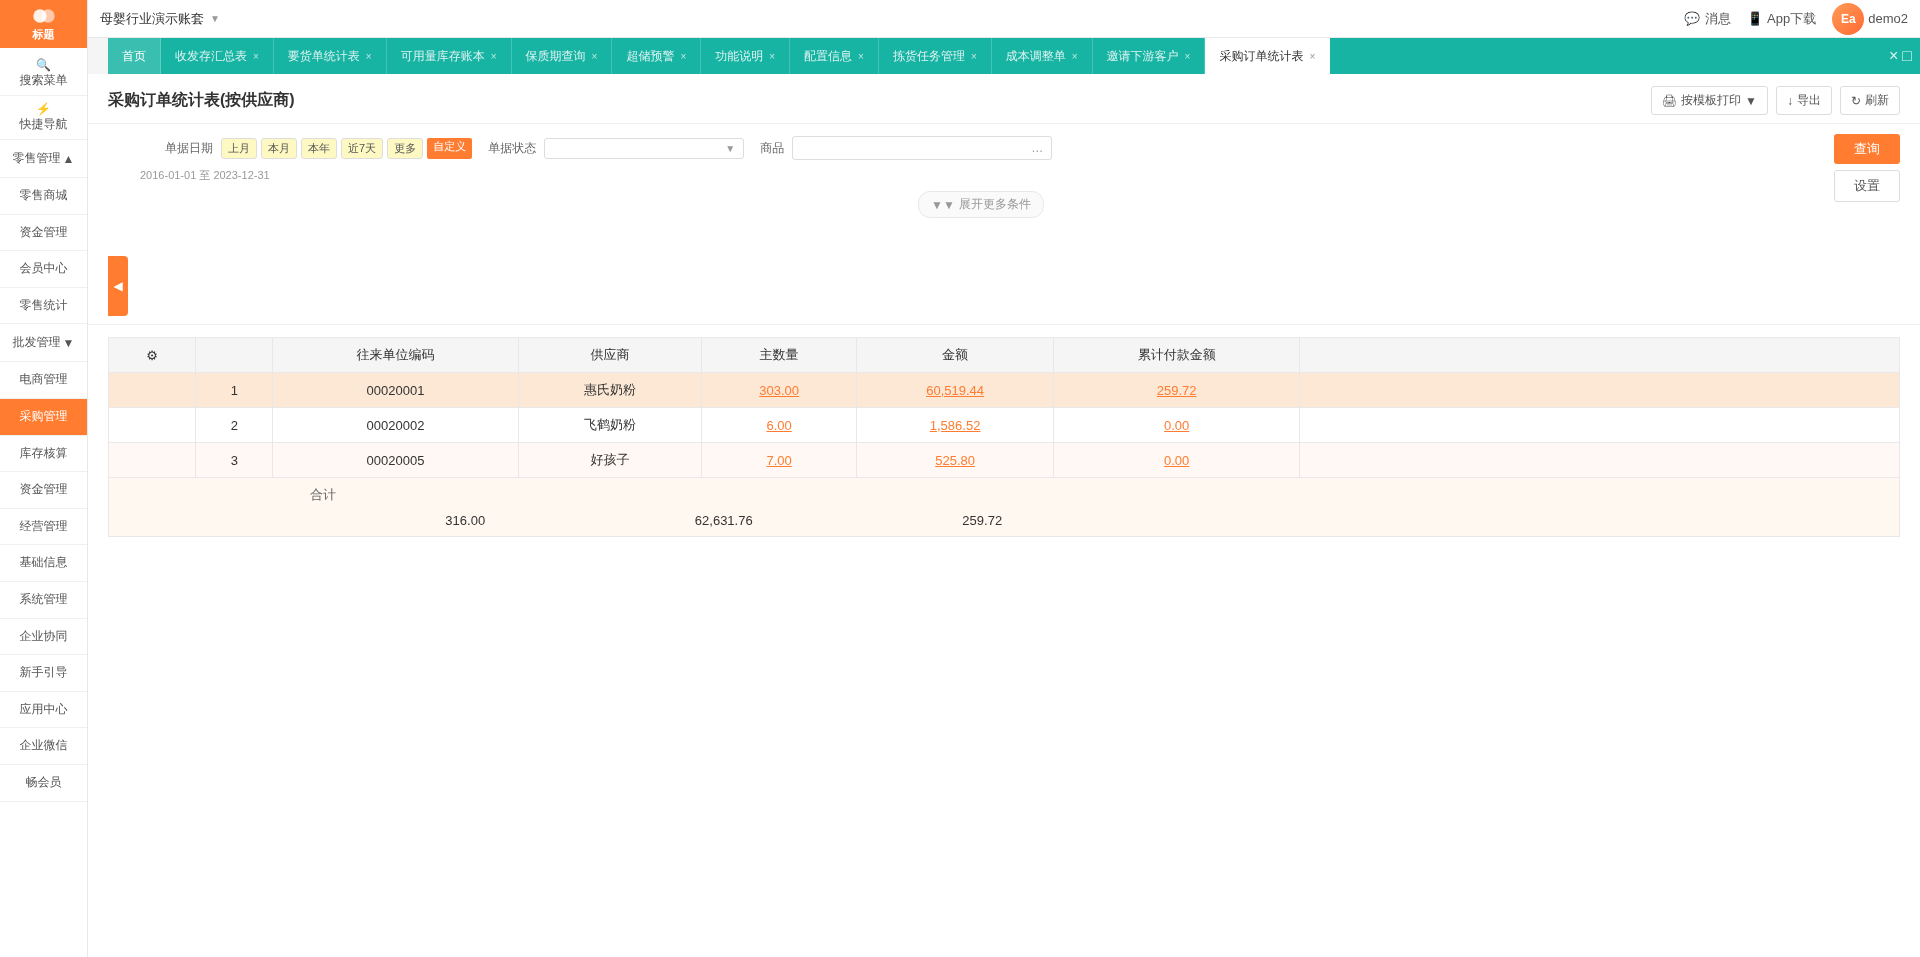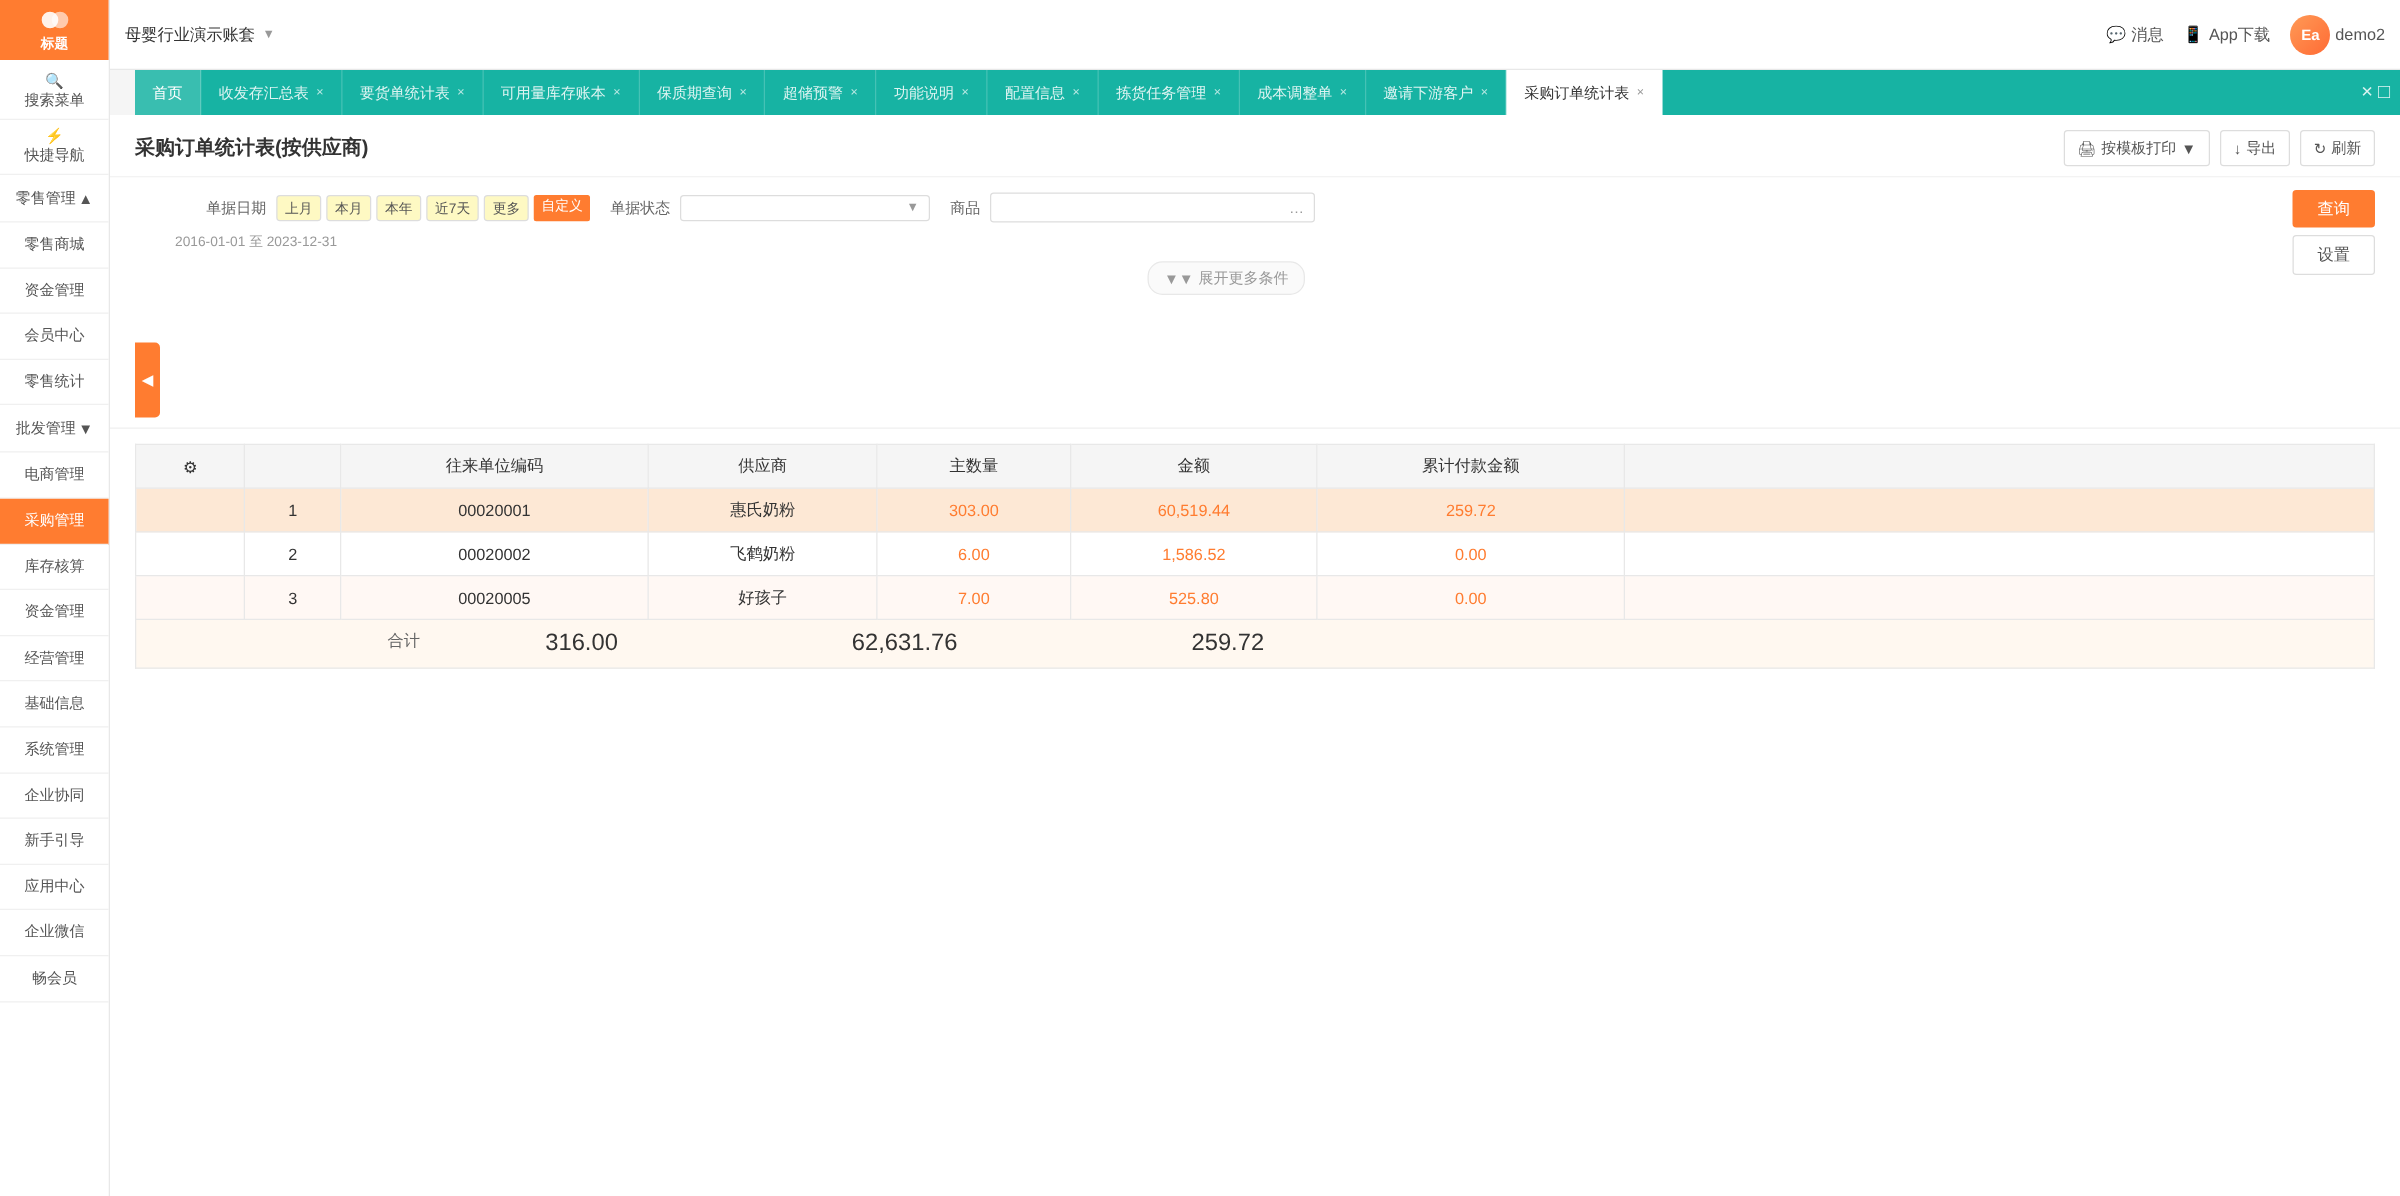--- a/index.html
+++ b/index.html
@@ -80,21 +80,21 @@
       flex: 1;
       display: flex;
       flex-direction: column;
       height: 100%;
       overflow: hidden;
     }
 
     
     .topbar {
       background: #fff;
-      height: 56px;
+      height: 38px;
       display: flex;
       align-items: center;
       padding: 0 12px;
       border-bottom: 1px solid #e8e8e8;
       flex-shrink: 0;
       gap: 28px;
     }
     .topbar-title {
       flex: 1;
       font-size: 13px;
@@ -369,30 +369,30 @@
     .data-table td {
       border: 1px solid #e8e8e8;
       padding: 8px 12px;
       text-align: center;
       color: #333;
       font-size: 13px;
     }
     .data-table tr:nth-child(odd) td { background: #fff8f4; }
     .data-table tr:nth-child(even) td { background: #fff; }
     .data-table tr.selected td { background: #fde8d5; }
-    .data-table .link-cell { color: #ff7c30; cursor: pointer; }
+    .data-table .link-cell { color: #ff7c30; text-decoration: underline; cursor: pointer; }
     .table-footer {
       background: #fff8f0;
       border: 1px solid #e8e8e8;
       border-top: none;
       display: flex;
       padding: 8px 12px;
     }
     .footer-label { color: #666; font-size: 13px; width: 215px; text-align: right; }
-    .footer-val { flex: 1; text-align: center; font-size: 19px; color: #333; }
+    .footer-val { flex: 1; text-align: center; font-size: 13px; color: #333; margin-top: 27px; }
 
     .collapse-btn {
       background: #ff7c30;
       color: #fff;
       border: none;
       width: 20px;
       height: 60px;
       cursor: pointer;
       display: flex;
       align-items: center;

